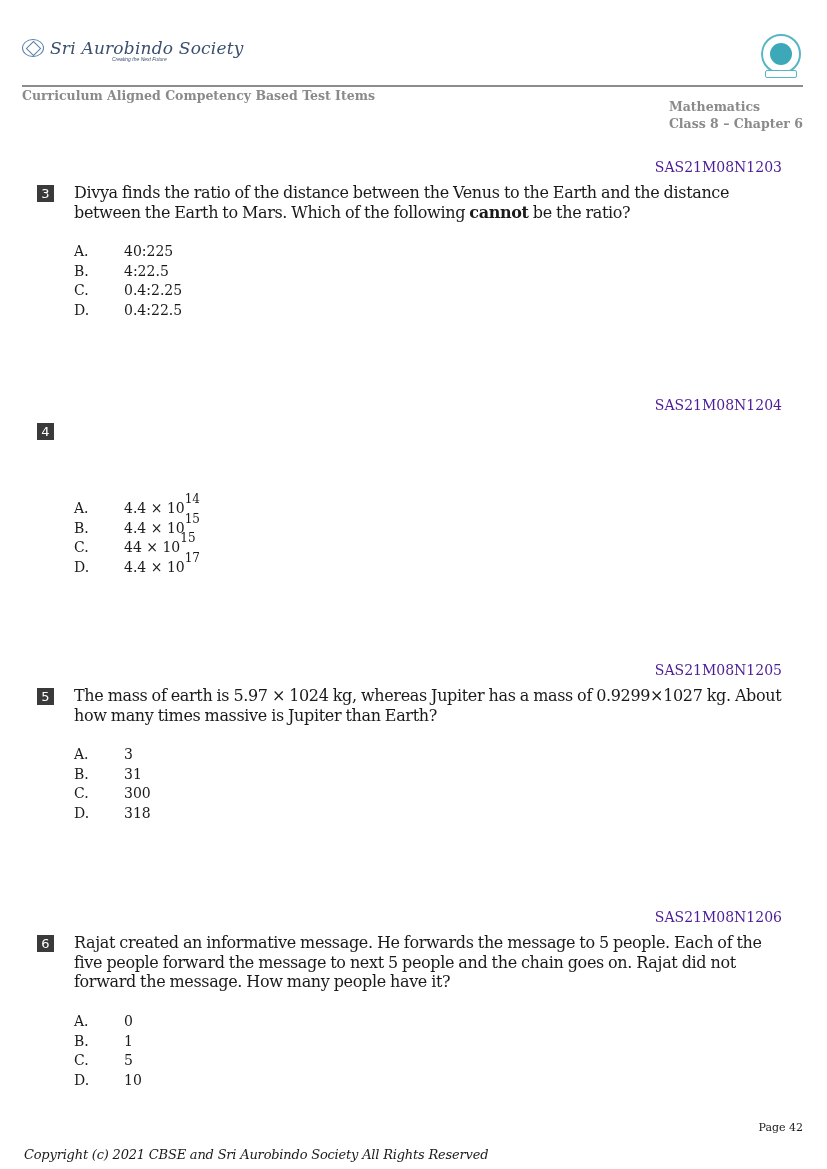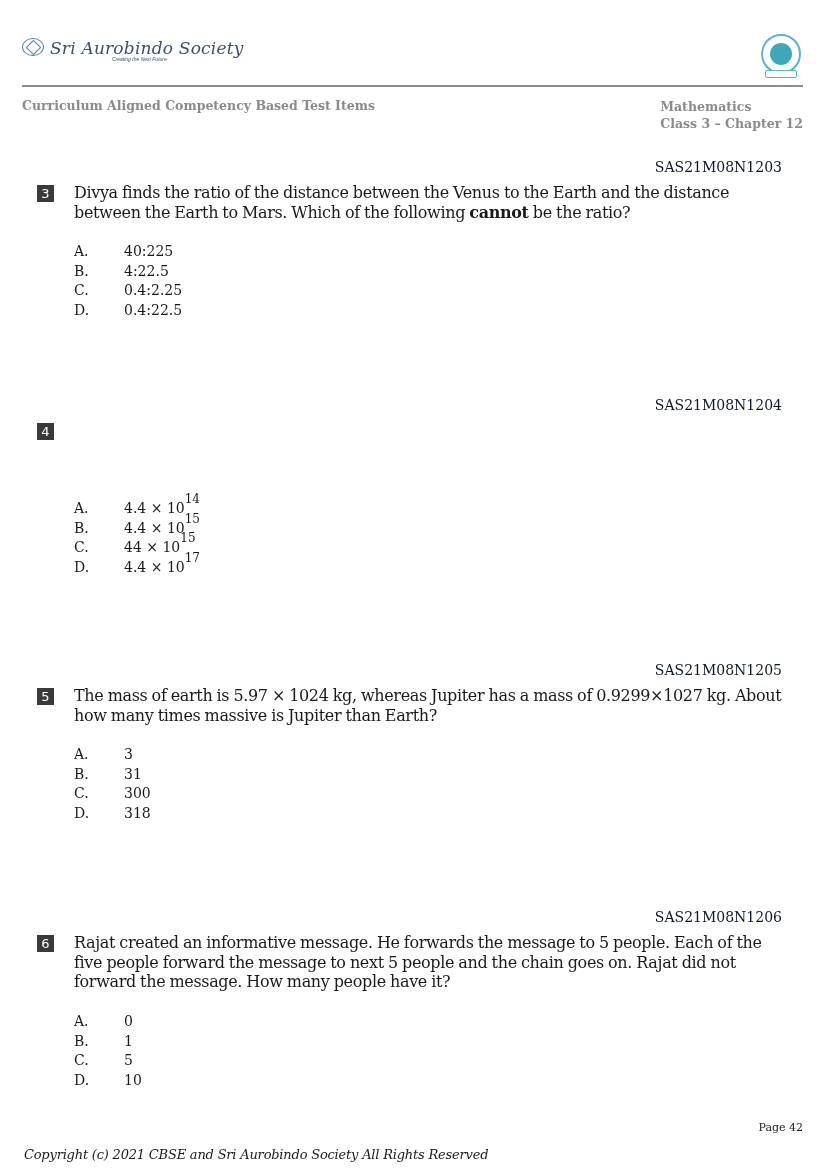--- a/index.html
+++ b/index.html
@@ -1,44 +1,44 @@
 <!DOCTYPE html>
 <html><head>
 <meta charset="utf-8">
 <style>
   html, body { margin: 0; padding: 0; background: #ffffff; }
   body { width: 827px; height: 1169px; position: relative; overflow: hidden;
          font-family: "DejaVu Serif", "Liberation Serif", serif; color: #1a1a1a; }
 
-  .header-logo { position: absolute; left: 22px; top: 38px; display: flex; align-items: flex-start; }
+  .header-logo { position: absolute; left: 22px; top: 38px; display: flex; align-items: center; }
   .logo-mark { width: 22px; height: 18px; border: 1.5px solid #5a7fa8; border-radius: 50%;
                position: relative; box-sizing: border-box; }
   .logo-mark::after { content: ""; position: absolute; left: 5px; top: 3px; width: 9px; height: 9px;
                       border: 1px solid #5a7fa8; transform: rotate(45deg); }
   .logo-text { margin-left: 6px; font-family: "DejaVu Serif", serif; font-style: italic;
                font-size: 17px; color: #3b4f6e; letter-spacing: 0.2px; }
   .logo-tag { position: absolute; left: 90px; top: 18px; font-size: 5px; color: #3b4f6e;
               font-family: "Liberation Sans", sans-serif; font-style: italic; white-space: nowrap; }
 
   .cbse-emblem { position: absolute; right: 26px; top: 34px; width: 40px; height: 40px;
                  border-radius: 50%; border: 2px solid #56b6c4; box-sizing: border-box;
                  display: flex; align-items: center; justify-content: center; }
   .cbse-inner { width: 22px; height: 22px; border-radius: 50%; background: #3da9b8; }
   .cbse-ribbon { position: absolute; right: 30px; top: 70px; width: 32px; height: 8px;
                  border: 1.5px solid #56b6c4; border-radius: 2px; background: #fff; box-sizing: border-box; }
 
   .header-rule { position: absolute; left: 22px; right: 24px; top: 85px; height: 2px; background: #8c8c8c; }
 
-  .header-left { position: absolute; left: 22px; top: 98px; font-size: 12.5px; font-weight: bold;
+  .header-left { position: absolute; left: 22px; top: 88px; font-size: 12.5px; font-weight: bold;
                  color: #8a8a8a; font-family: "DejaVu Serif", serif; }
   .header-right { position: absolute; right: 24px; top: 98px; text-align: left; font-size: 12.5px;
                   font-weight: bold; color: #8a8a8a; line-height: 17px; font-family: "DejaVu Serif", serif; }
 
   .item { position: absolute; left: 0; width: 827px; }
-  .item-code { position: absolute; right: 45px; top: 0; font-size: 14px; color: #0f172a;
+  .item-code { position: absolute; right: 45px; top: 0; font-size: 14px; color: #4c1d95;
                font-family: "DejaVu Serif", serif; }
   .qnum { position: absolute; left: 37px; top: 26px; width: 17px; height: 17px; background: #3a3a3a;
           color: #fff; font-size: 13px; text-align: center; line-height: 17px;
           font-family: "DejaVu Sans", sans-serif; }
   .qtext { position: absolute; left: 74px; top: 24px; width: 710px; font-size: 16px; line-height: 19.5px;
            letter-spacing: -0.35px; word-spacing: -0.5px; }
   .options { position: absolute; left: 74px; }
   .opt { display: flex; font-size: 14px; height: 19.6px; line-height: 19.6px; }
   .opt-letter { width: 50px; }
   sup { font-size: 12px; vertical-align: 6px; line-height: 0; }
@@ -56,21 +56,21 @@
   <span class="logo-tag">Creating the Next Future</span>
 </div>
 <div class="cbse-emblem">
     <div class="cbse-inner"></div>
   </div>
 <div class="cbse-ribbon"></div>
 <div class="header-rule"></div>
 <div class="header-left">Curriculum Aligned Competency Based Test Items</div>
 <div class="header-right">
   <div>Mathematics</div>
-  <div>Class 3 – Chapter 12</div>
+  <div>Class 8 – Chapter 6</div>
 </div>
 
 <div class="item" style="top:159px;">
   <div class="item-code">SAS21M08N1203</div>
   <div class="qnum">3</div>
   <div class="qtext"><span>Divya finds the ratio of the distance between the Venus to the Earth and the distance between the Earth to Mars. Which of the following </span><b>cannot</b><span> be the ratio?</span></div>
   <div class="options" style="top:83px;">
     <div class="opt">
         <span class="opt-letter">A.</span>
         <span>40:225</span>

